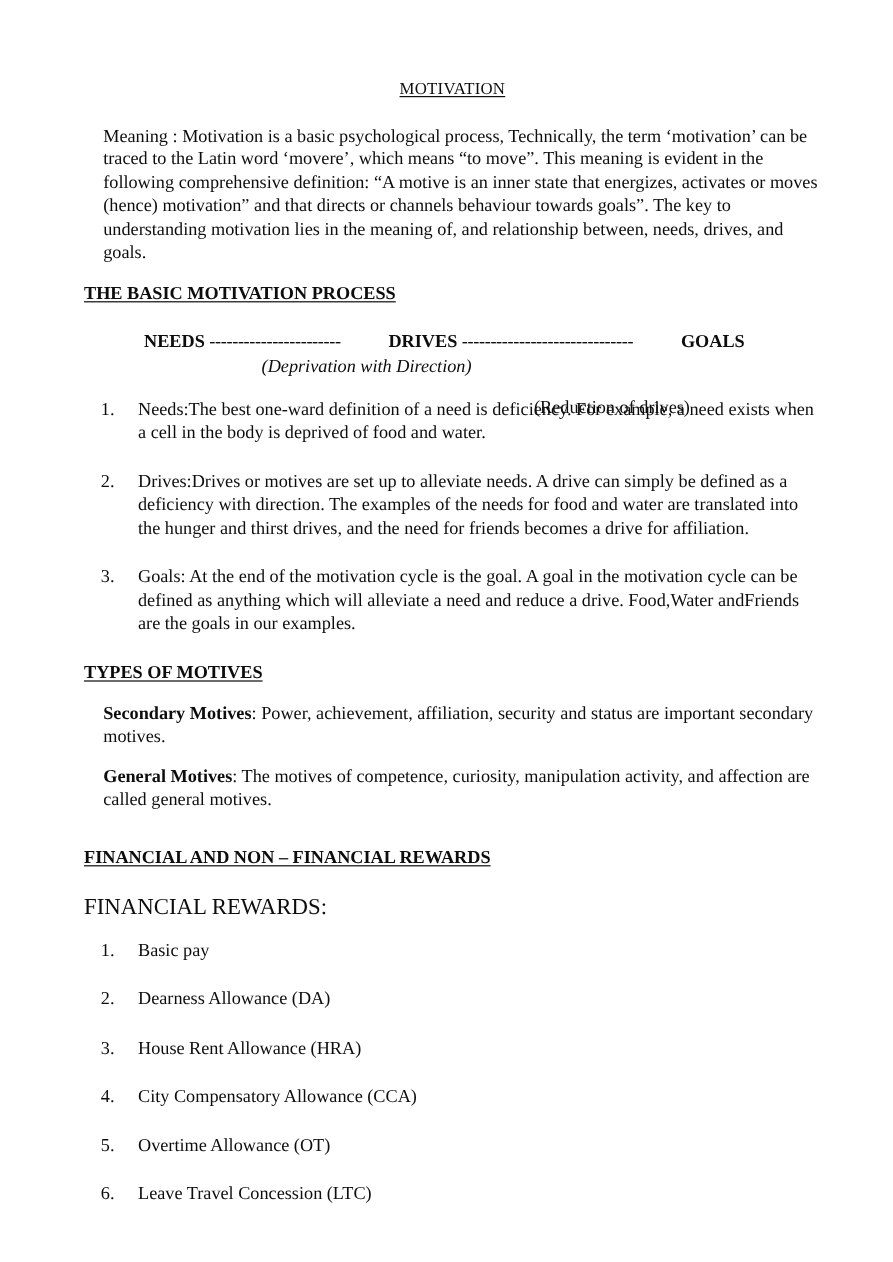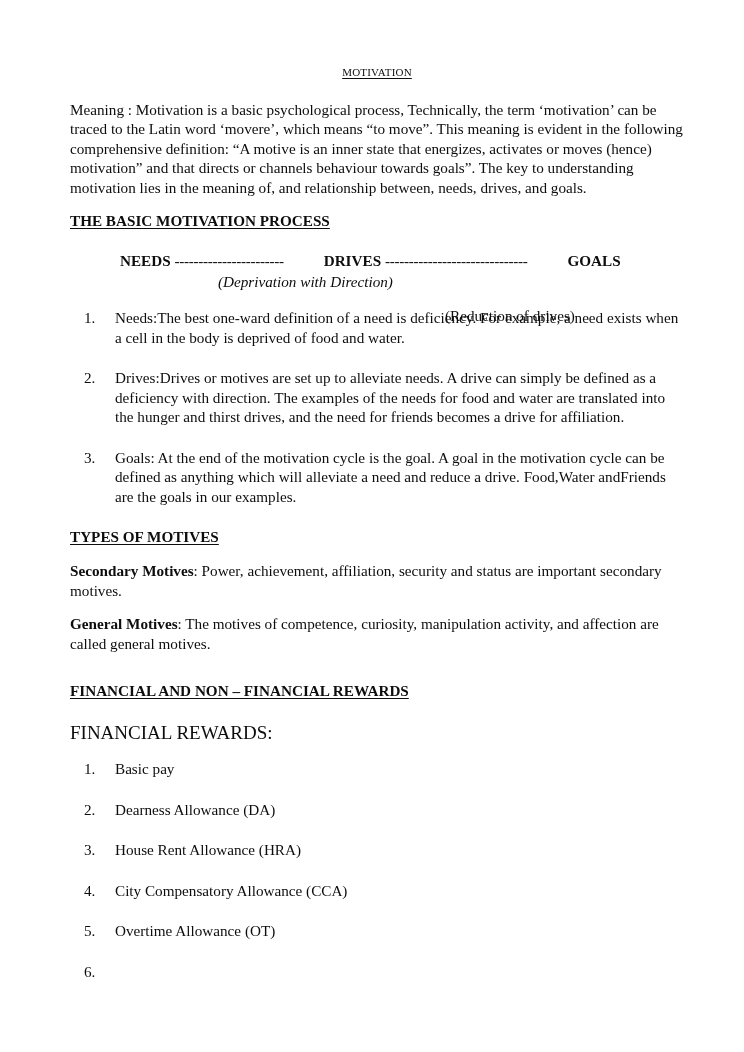--- a/index.html
+++ b/index.html
@@ -18,31 +18,31 @@
     box-sizing: border-box;
   }
   .content {
     position: absolute;
     left: 70px;
     top: 66px;
     width: 614px;
   }
   .doc-title {
     text-align: center;
-    font-size: 11px;
+    font-size: 14px;
     line-height: 1.25;
     text-decoration: underline;
     text-underline-offset: 2px;
     margin: 0 0 20px 0;
     letter-spacing: 0.2px;
   }
   .para {
     font-size: 15.2px;
     line-height: 19.5px;
-    margin: 0 0 14px 0;
+    margin: 0 0 14px 16px;
     text-align: left;
   }
   .heading-ul {
     font-size: 15.2px;
     font-weight: bold;
     text-decoration: underline;
     text-underline-offset: 2px;
     margin: 0 0 6px 0;
     display: inline-block;
     line-height: 20px;
@@ -189,17 +189,18 @@
       <li>
         <span class="num">4.</span>
         <span>City Compensatory Allowance (CCA)</span>
       </li>
       <li>
         <span class="num">5.</span>
         <span>Overtime Allowance (OT)</span>
       </li>
       <li>
         <span class="num">6.</span>
+        <span>Leave Travel Concession (LTC)</span>
       </li>
     </ol>
 
   </div>
 </div>
 
 </body></html>

